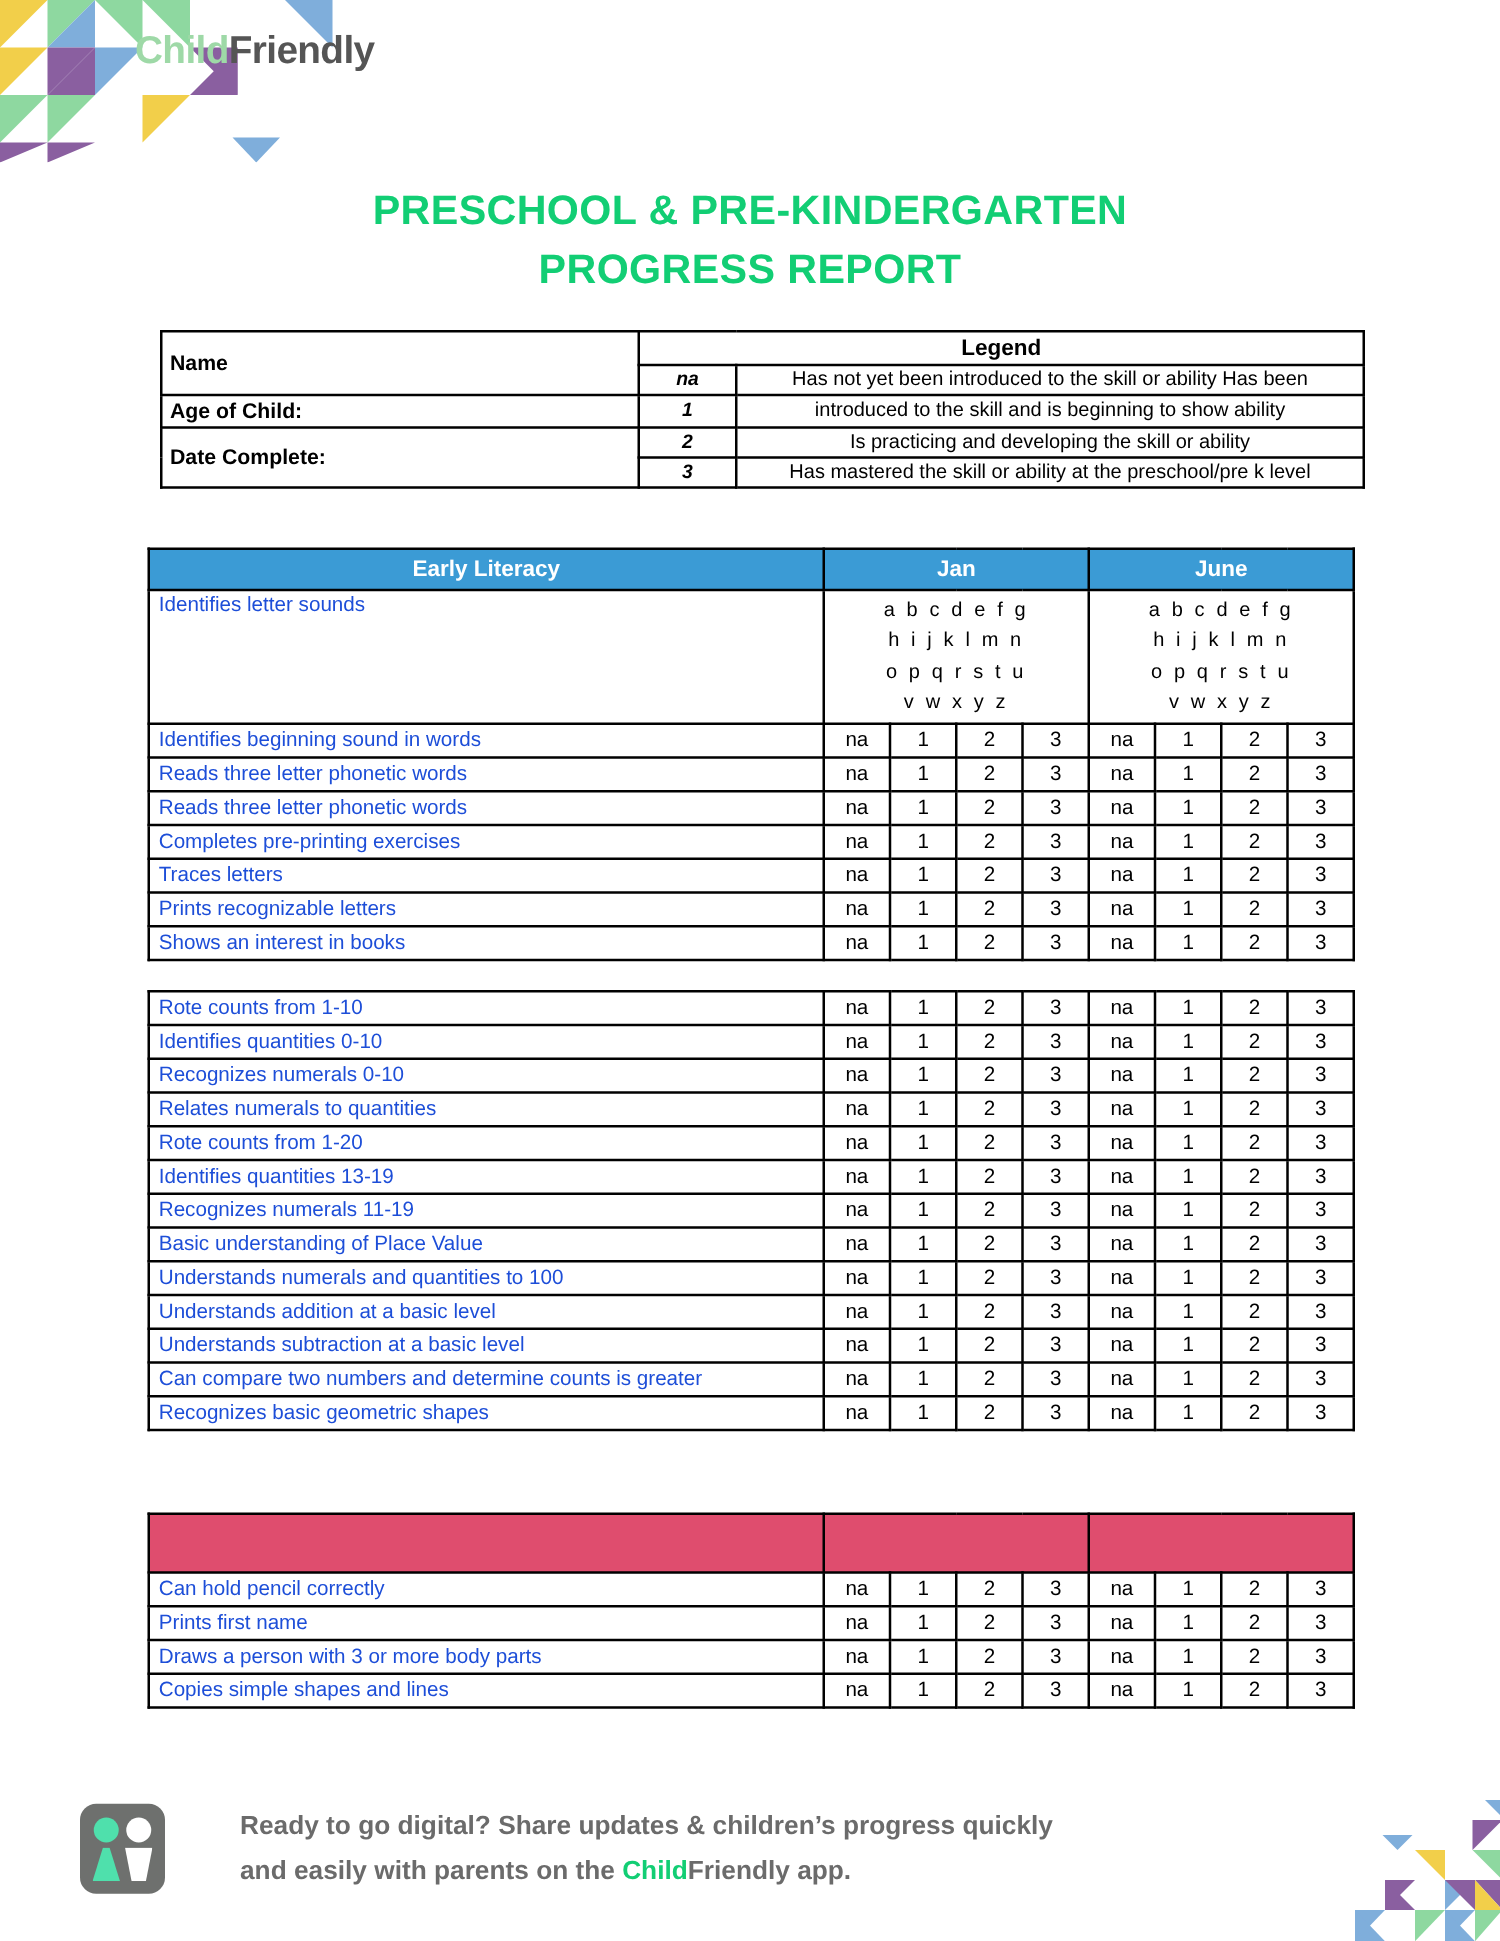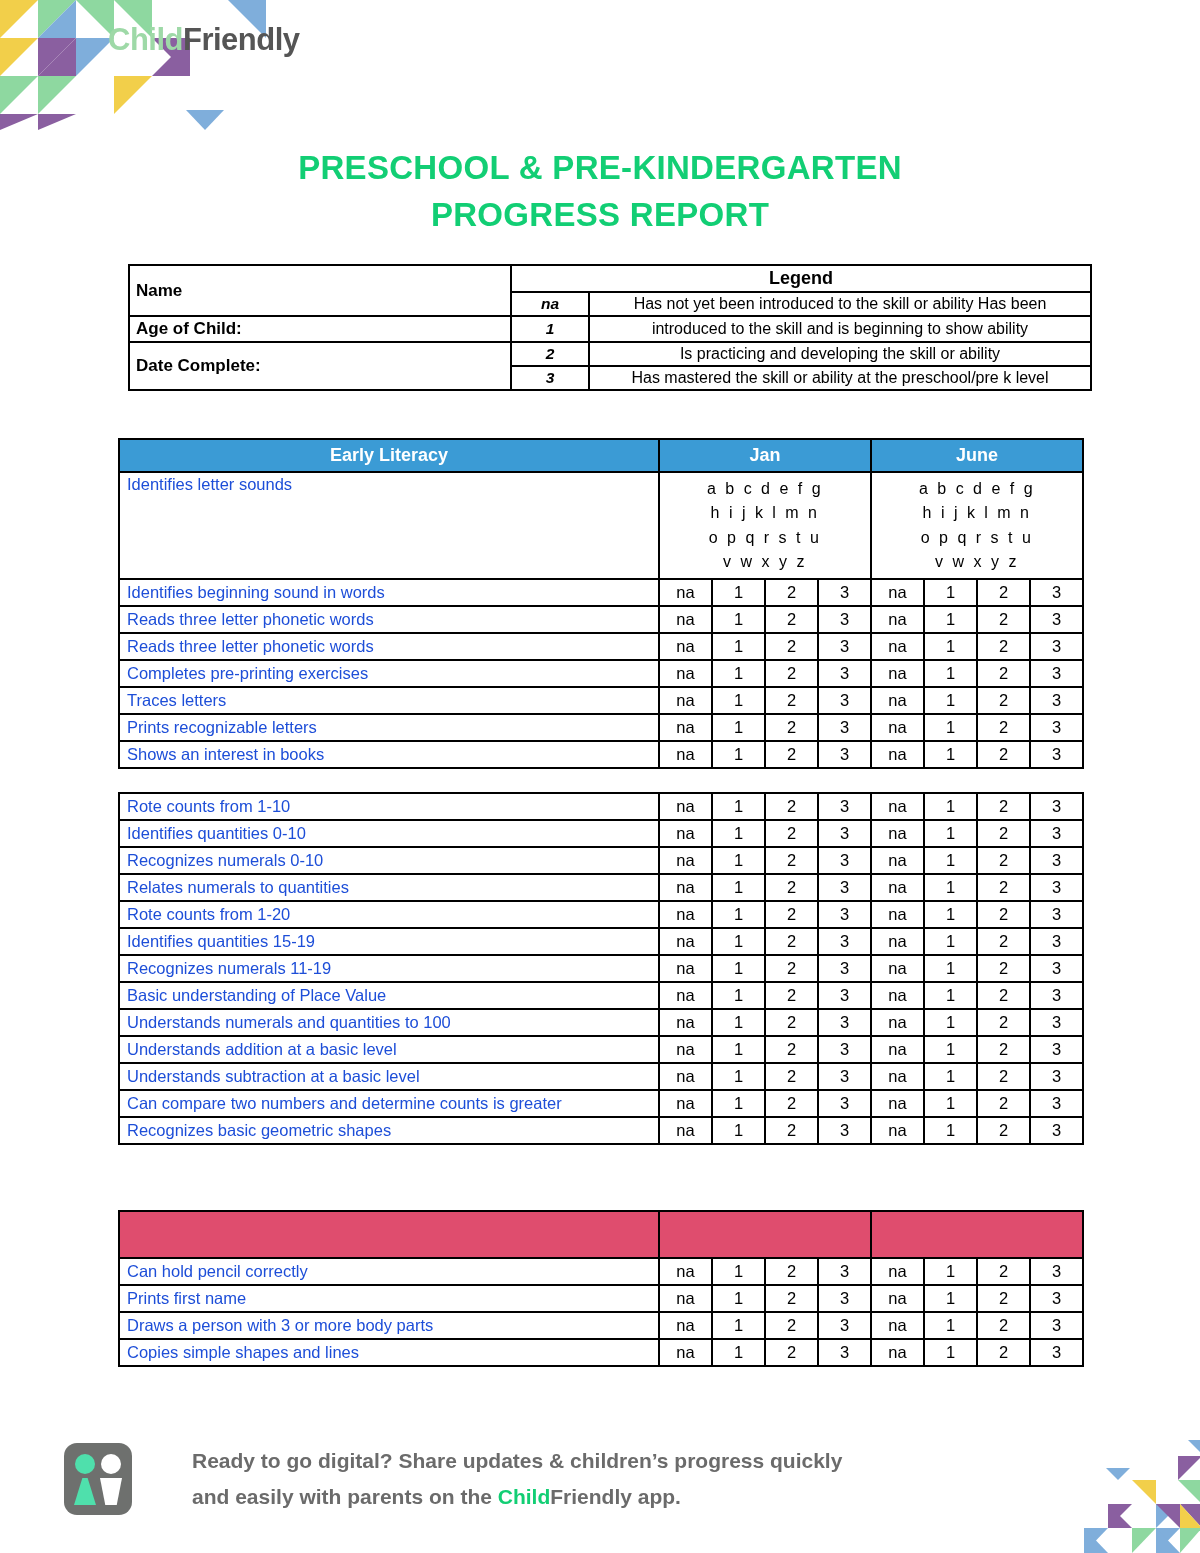--- a/index.html
+++ b/index.html
@@ -350,21 +350,21 @@
           <td class="rate group-start">na</td>
           <td class="rate">1</td>
           <td class="rate">2</td>
           <td class="rate group-end">3</td>
           <td class="rate group-start">na</td>
           <td class="rate">1</td>
           <td class="rate">2</td>
           <td class="rate group-end">3</td>
         </tr>
         <tr>
-          <td class="skill-label">Identifies quantities 15-19</td>
+          <td class="skill-label">Identifies quantities 13-19</td>
           <td class="rate group-start">na</td>
           <td class="rate">1</td>
           <td class="rate">2</td>
           <td class="rate group-end">3</td>
           <td class="rate group-start">na</td>
           <td class="rate">1</td>
           <td class="rate">2</td>
           <td class="rate group-end">3</td>
         </tr>
         <tr>

